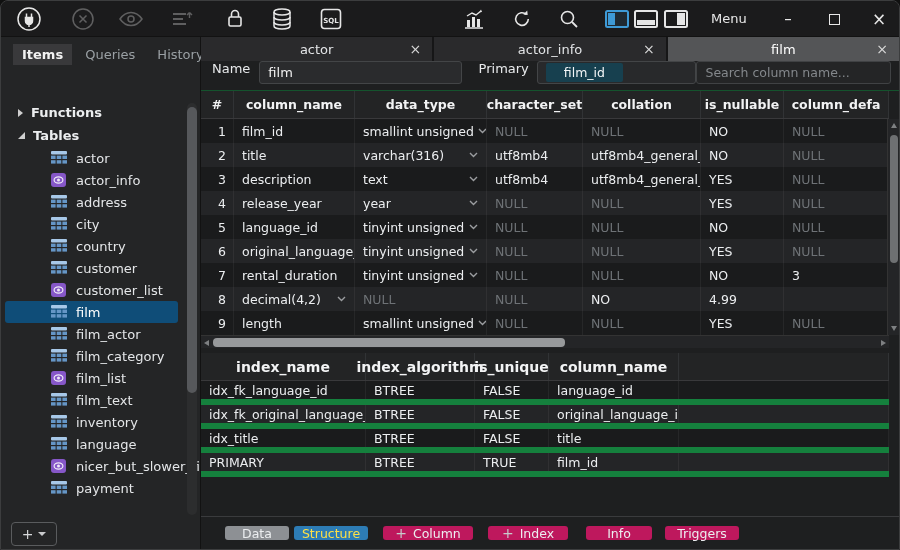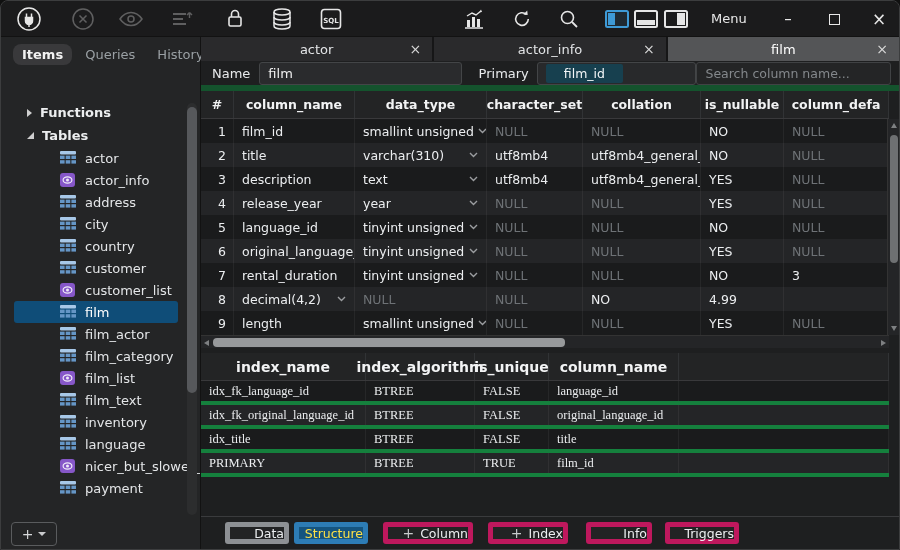--- a/index.html
+++ b/index.html
@@ -13,45 +13,45 @@
   .tb-icon.dim{opacity:.38;}
   .tb-icon svg{display:block;}
   .menu-label{position:absolute;top:0;height:36px;line-height:36px;color:#e8e8e8;font-size:13px;}
   .win-ctl{position:absolute;top:0;height:36px;width:34px;display:flex;align-items:center;justify-content:center;color:#e8e8e8;font-size:15px;}
   .maxbox{width:11px;height:11px;border:1.4px solid #e8e8e8;}
   .closex{font-size:17px;}
 
   
   .sidebar{position:absolute;left:0;top:36px;width:200px;height:514px;background:var(--sidebar_bg);border-right:1px solid #121212;}
   .side-tabs{display:flex;align-items:center;gap:4px;padding:7px 6px 0 12px;}
-  .side-tab{font-size:13px;color:#9aa0a4;padding:3px 9px;border-radius:8px;}
+  .side-tab{font-size:13px;color:#9aa0a4;padding:3px 9px;border-radius:0;}
   .side-tab.active{background:#39393b;color:#f2f2f2;font-weight:bold;}
   .side-search-row{display:flex;align-items:center;gap:6px;margin:8px 8px 0 8px;}
   .side-search{flex:1;height:23px;background:#232425;border:1px solid #46484a;border-radius:4px;color:#e8e8e8;font-size:12.5px;padding:0 8px;outline:none;font-family:inherit;}
   .side-search::placeholder{color:#84888c;}
   .filter-btn{width:22px;height:22px;display:flex;align-items:center;justify-content:center;color:#cfd2d5;}
-  .tree{position:absolute;left:0;top:64px;right:0;bottom:32px;overflow:hidden;padding-left:9px;}
+  .tree{position:absolute;left:0;top:64px;right:0;bottom:32px;overflow:hidden;}
   .tree-section{display:flex;align-items:center;height:23px;padding-left:17px;color:#eceeef;font-size:13px;font-weight:bold;gap:8px;}
   .tri-right{width:0;height:0;border-left:5px solid #cfcfcf;border-top:4px solid transparent;border-bottom:4px solid transparent;}
   .tri-exp{width:0;height:0;border-bottom:7px solid #cfcfcf;border-left:7px solid transparent;}
   .tree-item{display:flex;align-items:center;height:22px;padding-left:46px;gap:9px;color:#e4e6e8;font-size:13px;margin:0 22px 0 4px;border-radius:3px;white-space:nowrap;}
   .tree-item.selected{background:var(--accent_blue);color:#fff;}
   .tree-icon{width:16px;height:14px;flex:0 0 16px;display:flex;}
   .side-scroll{position:absolute;right:3px;top:66px;width:10px;height:412px;background:#2c2d2e;border-radius:5px;}
   .side-thumb{position:absolute;left:0;top:4px;width:10px;height:286px;background:#56585b;border-radius:5px;}
   .add-btn{position:absolute;left:10px;bottom:5px;width:46px;height:24px;border:1px solid #5a5c5e;border-radius:4px;display:flex;align-items:center;justify-content:center;gap:5px;color:#d6d8da;font-size:14px;}
   .add-chev{width:0;height:0;border-top:4px solid #c9cbcd;border-left:4px solid transparent;border-right:4px solid transparent;}
 
   
   .main{position:absolute;left:200px;top:36px;right:0;bottom:0;background:var(--main_bg);}
   .tabstrip{position:absolute;left:0;top:0;right:0;height:24px;background:#161617;display:flex;gap:2px;}
   .main-tab{flex:1;position:relative;background:#2a2a2c;display:flex;align-items:center;justify-content:center;color:#e2e4e6;font-size:13px;}
   .main-tab.active{background:#545557;color:#fff;}
   .main-tab-close{position:absolute;right:11px;top:50%;transform:translateY(-50%);font-size:14px;color:#d8d8d8;}
-  .formrow{position:absolute;left:0;top:24px;right:0;height:30px;display:flex;align-items:center;border-bottom:6px solid #14532d;}
+  .formrow{position:absolute;left:0;top:24px;right:0;height:30px;display:flex;align-items:flex-start;border-bottom:1px solid #14532d;}
   .form-label{color:#e8eaec;font-size:13px;}
   .name-label{margin-left:11px;}
   .name-input{margin-left:9px;width:210px;height:23px;background:#2a2b2d;border:1px solid #434547;border-radius:3px;color:#f0f0f0;font-size:13px;padding:0 8px;outline:none;font-family:inherit;}
   .primary-label{margin-left:17px;}
   .primary-field{margin-left:8px;width:166px;height:23px;background:#28292b;border:1px solid #434547;border-radius:3px;display:flex;align-items:center;padding-left:8px;}
   .primary-chip{background:var(--primary_chip);color:#f2f5f7;font-size:12.5px;padding:2px 18px;border-radius:2px;}
   .col-search{margin-left:auto;margin-right:8px;width:202px;height:23px;background:#242526;border:1px solid #404244;border-radius:3px;color:#e8e8e8;font-size:12.5px;padding:0 8px;outline:none;font-family:inherit;}
   .col-search::placeholder{color:#84888c;}
 
   
@@ -74,27 +74,27 @@
   .arr-right{right:3px;top:3.5px;border-left:5px solid #7e8082;border-top:3.5px solid transparent;border-bottom:3.5px solid transparent;}
   .vscroll{position:absolute;right:0;top:82px;width:12px;height:216px;background:#242527;border-left:1px solid #333;}
   .vthumb{position:absolute;left:1.5px;top:16px;width:8px;height:128px;background:#6e7072;border-radius:4px;}
   .arr-up{left:3px;top:4px;border-bottom:5px solid #7e8082;border-left:3.5px solid transparent;border-right:3.5px solid transparent;}
   .arr-down{left:3px;bottom:4px;border-top:5px solid #7e8082;border-left:3.5px solid transparent;border-right:3.5px solid transparent;}
 
   .idx-grid{position:absolute;left:0;top:316px;width:688px;}
   .idx-head,.idxrow{display:grid;grid-template-columns:165px 109px 74px 130px 1fr;}
   .idx-head{height:28px;background:var(--header_bg);border-bottom:1px solid #39393b;}
   .idx-head .h{display:flex;align-items:center;justify-content:center;color:#f2f3f4;font-size:14px;font-weight:bold;border-right:1px solid #313335;}
-  .idxrow{height:24px;border-bottom:4px solid #15803d;font-family:Liberation Serif, serif;}
+  .idxrow{height:24px;border-bottom:6px solid #15803d;}
   .idxrow:nth-child(odd){background:var(--row_odd);}
   .idxrow:nth-child(even){background:var(--row_even);}
 
   
   .bottombar{position:absolute;left:0;right:0;bottom:0;height:33px;background:var(--main_bg);border-top:1px solid #3a3b3d;display:flex;align-items:center;}
-  .bbtn{height:22px;border:5px solid #be185d;border-radius:3px;background:#222324;color:#eceef0;font-size:12.5px;display:flex;align-items:center;justify-content:flex-end;gap:6px;}
+  .bbtn{height:14px;border:7px solid #be185d;border-radius:3px;background:#222324;color:#eceef0;font-size:12.5px;display:flex;align-items:center;justify-content:center;gap:6px;}
   .bbtn.first{border-color:#8d9094;}
   .bbtn.active{background:var(--structure_blue);border-color:var(--structure_border);color:#fde047;}
   .bplus{color:#c8cacc;font-size:14px;line-height:1;}
 </style>
 </head>
 <body>
 
 <div id="window">
 
   <div class="titlebar">
@@ -498,21 +498,21 @@
     </div>
     <div class="c c-charset dim">NULL</div>
     <div class="c c-collation dim">NULL</div>
     <div class="c c-nullable">NO</div>
     <div class="c c-default dim">NULL</div>
   </div>
           <div class="trow">
     <div class="c c-num">2</div>
     <div class="c c-name">title</div>
     <div class="c c-type">
-      <span class="type-text">varchar(310)</span>
+      <span class="type-text">varchar(316)</span>
       <span class="select-chevron">
                 <svg width="9" height="6" viewBox="0 0 9 6">
                   <path d="M1 1l3.5 3.5L8 1" stroke="#9b9da0" stroke-width="1.4" fill="none"></path>
                 </svg>
               </span>
     </div>
     <div class="c c-charset">utf8mb4</div>
     <div class="c c-collation">utf8mb4_general_ci</div>
     <div class="c c-nullable">NO</div>
     <div class="c c-default dim">NULL</div>

